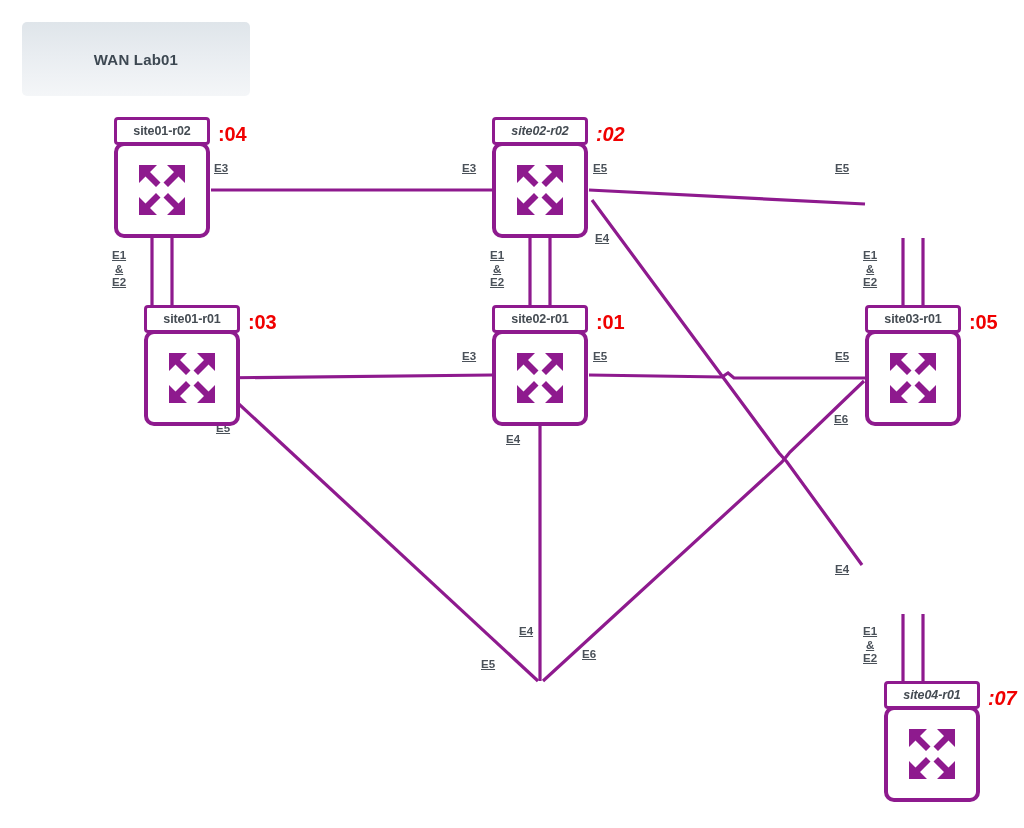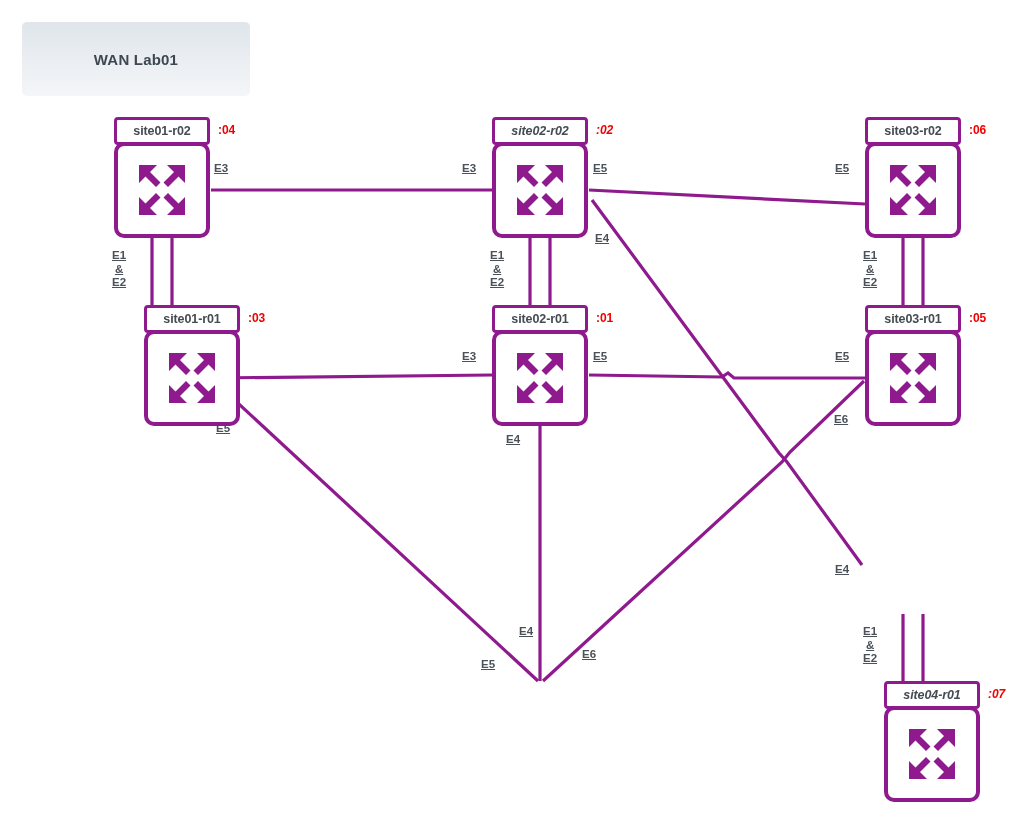--- a/index.html
+++ b/index.html
@@ -62,21 +62,21 @@
     font-weight: bold;
     color: #444b52;
     letter-spacing: -0.1px;
     position: relative;
     z-index: 3;
   }
   .node-id {
     position: absolute;
     left: 101px;
     top: 3px;
-    font-size: 12px;
+    font-size: 20px;
     font-weight: bold;
     color: #f00000;
     white-space: nowrap;
   }
   .node-body {
     box-sizing: border-box;
     width: 96px;
     height: 96px;
     margin-top: -3px;
     border: 4px solid #8e1a8e;
@@ -214,36 +214,20 @@
         <g fill="#8e1a8e">
           <path d="M 26 6 L 8 6 L 8 24 L 14.5 17.5 L 25 28 L 29.5 23.5 L 19 13 Z"></path>
           <path d="M 36 6 L 54 6 L 54 24 L 47.5 17.5 L 37 28 L 32.5 23.5 L 43 13 Z"></path>
           <path d="M 26 56 L 8 56 L 8 38 L 14.5 44.5 L 25 34 L 29.5 38.5 L 19 49 Z"></path>
           <path d="M 36 56 L 54 56 L 54 38 L 47.5 44.5 L 37 34 L 32.5 38.5 L 43 49 Z"></path>
         </g>
       </svg>
     </div>
   </div>
 
-  <div class="node" style="left:865px; top:117px;">
-    <div class="node-label">
-      <span>site03-r02</span>
-      <span class="node-id">:06</span>
-    </div>
-    <div class="node-body">
-      <svg width="62" height="62" viewBox="0 0 62 62">
-        <g fill="#8e1a8e">
-          <path d="M 26 6 L 8 6 L 8 24 L 14.5 17.5 L 25 28 L 29.5 23.5 L 19 13 Z"></path>
-          <path d="M 36 6 L 54 6 L 54 24 L 47.5 17.5 L 37 28 L 32.5 23.5 L 43 13 Z"></path>
-          <path d="M 26 56 L 8 56 L 8 38 L 14.5 44.5 L 25 34 L 29.5 38.5 L 19 49 Z"></path>
-          <path d="M 36 56 L 54 56 L 54 38 L 47.5 44.5 L 37 34 L 32.5 38.5 L 43 49 Z"></path>
-        </g>
-      </svg>
-    </div>
-  </div>
 
   <div class="node" style="left:114px; top:305px;margin-left:30px;">
     <div class="node-label">
       <span>site01-r01</span>
       <span class="node-id">:03</span>
     </div>
     <div class="node-body">
       <svg width="62" height="62" viewBox="0 0 62 62">
         <g fill="#8e1a8e">
           <path d="M 26 6 L 8 6 L 8 24 L 14.5 17.5 L 25 28 L 29.5 23.5 L 19 13 Z"></path>

